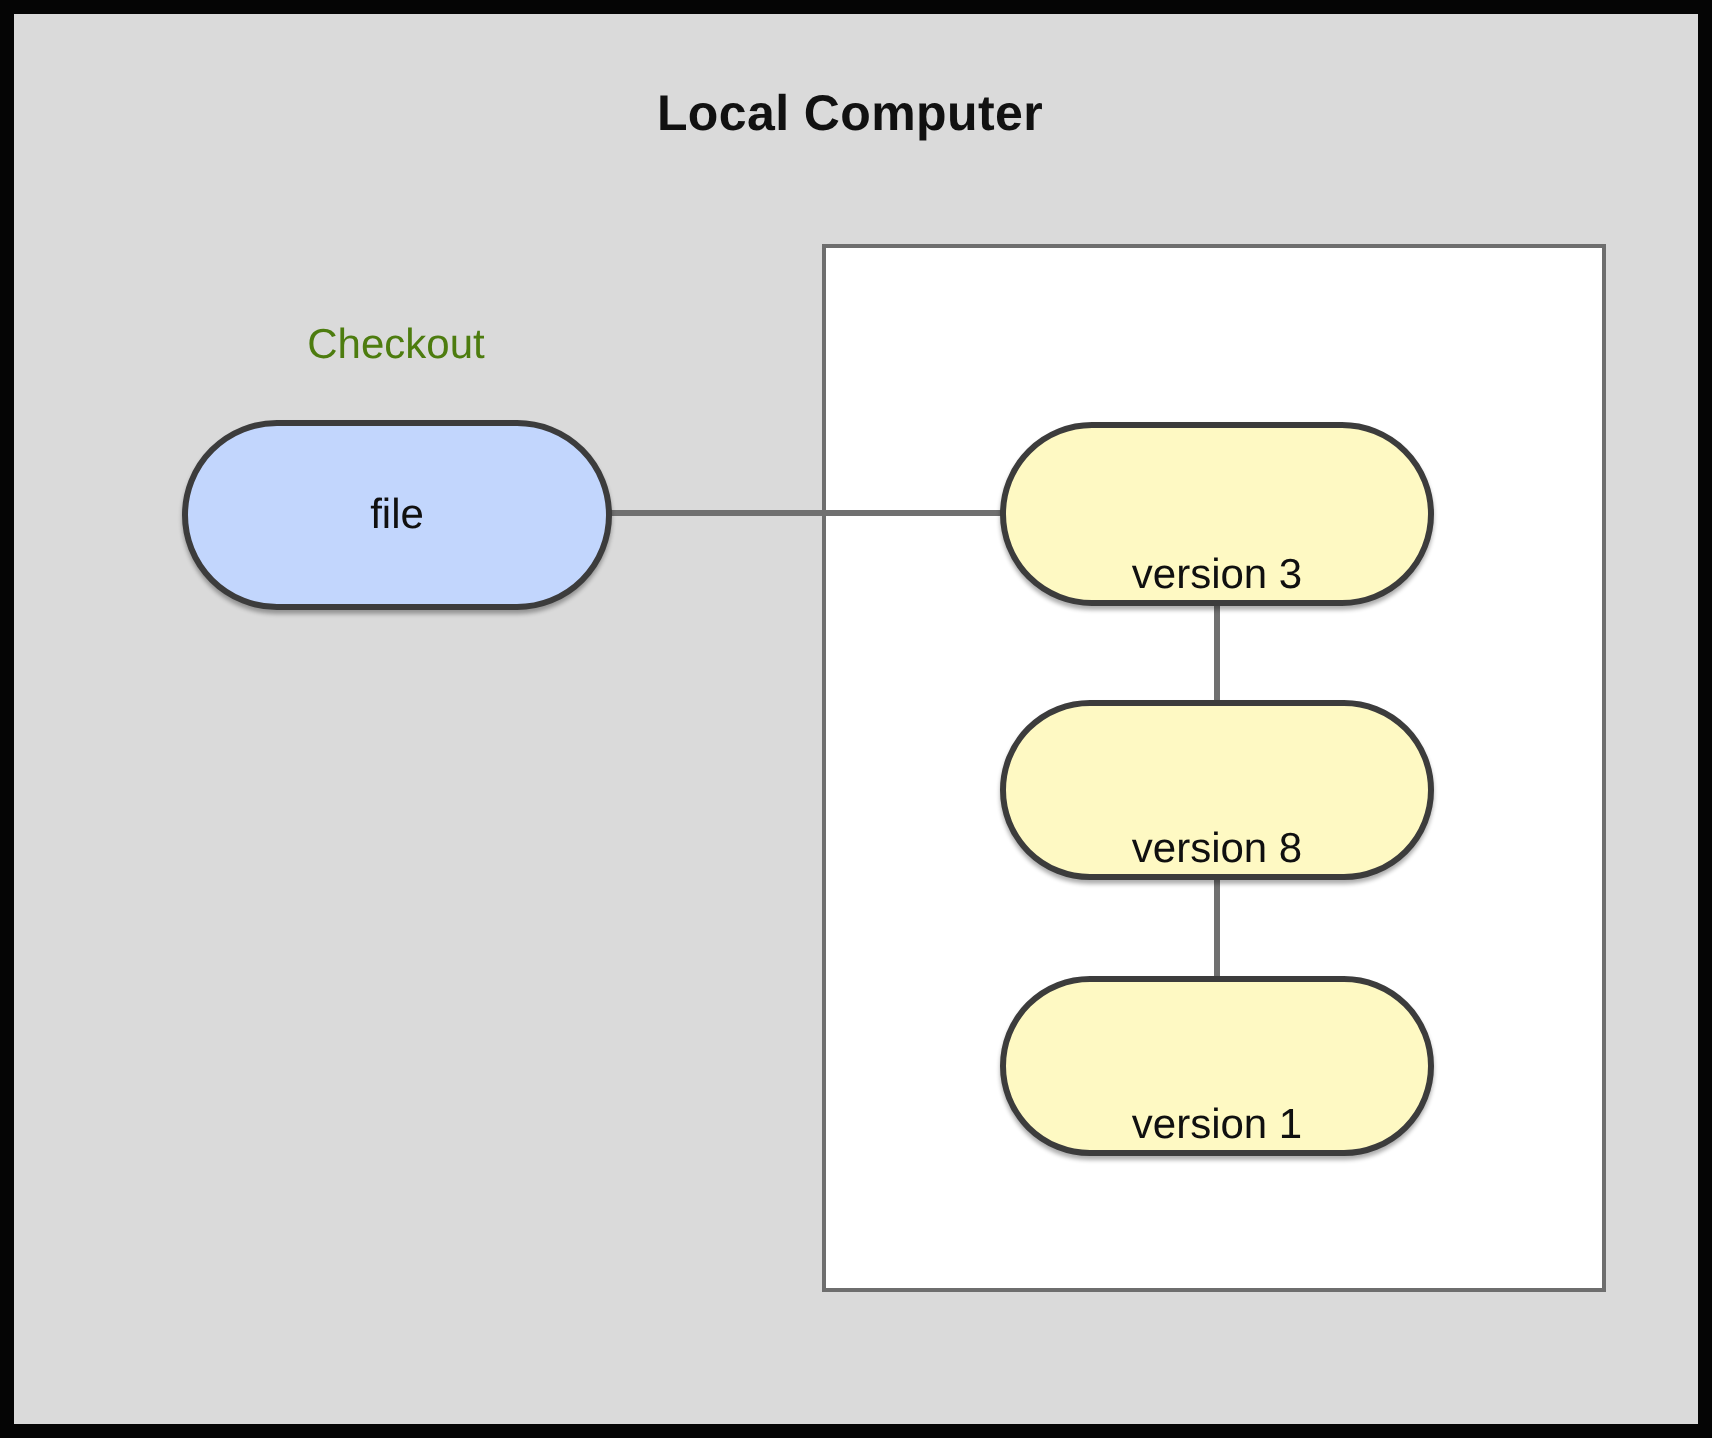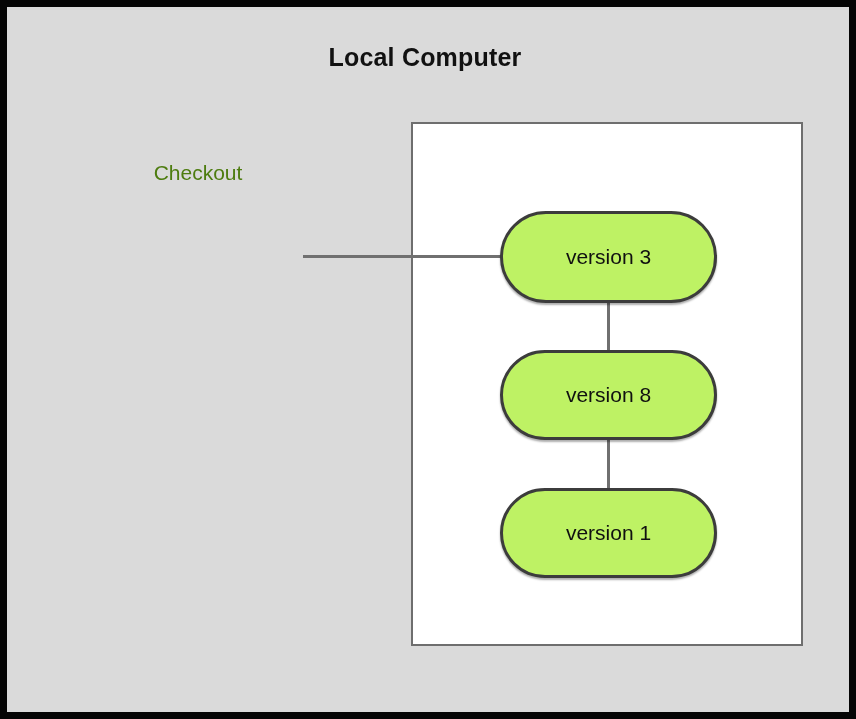--- a/index.html
+++ b/index.html
@@ -73,21 +73,21 @@
     border: 3px solid #3c3c3c;
     border-radius: 48px;
     display: flex;
     align-items: center;
     justify-content: center;
     font-size: 21px;
     color: #101010;
     box-shadow: 0 2px 2px rgba(0,0,0,0.32);
   }
   .node-blue { background: #c2d6fd; }
-  .node-green { background: #bef264; }
+  .node-green { background: #fef9c3; align-items: flex-end; }
 
   #node-file      { left: 84px;  top: 203px; width: 215px; height: 95px; }
   #node-version-3 { left: 493px; top: 204px; width: 217px; height: 92px; }
   #node-version-2 { left: 493px; top: 343px; width: 217px; height: 90px; }
   #node-version-1 { left: 493px; top: 481px; width: 217px; height: 90px; }
 
   
   .connector {
     position: absolute;
     background: #707070;
@@ -124,20 +124,23 @@
 
     <div id="version-db-box"></div>
 
 
     <div id="connector-file-to-v3" class="connector"></div>
 
     <div id="connector-v3-to-v2" class="connector"></div>
 
     <div id="connector-v2-to-v1" class="connector"></div>
 
+    <div id="node-file" class="node node-blue">
+      <span>file</span>
+    </div>
 
     <div id="node-version-3" class="node node-green">
       <span>version 3</span>
     </div>
 
     <div id="node-version-2" class="node node-green">
       <span>version 8</span>
     </div>
 
     <div id="node-version-1" class="node node-green">

